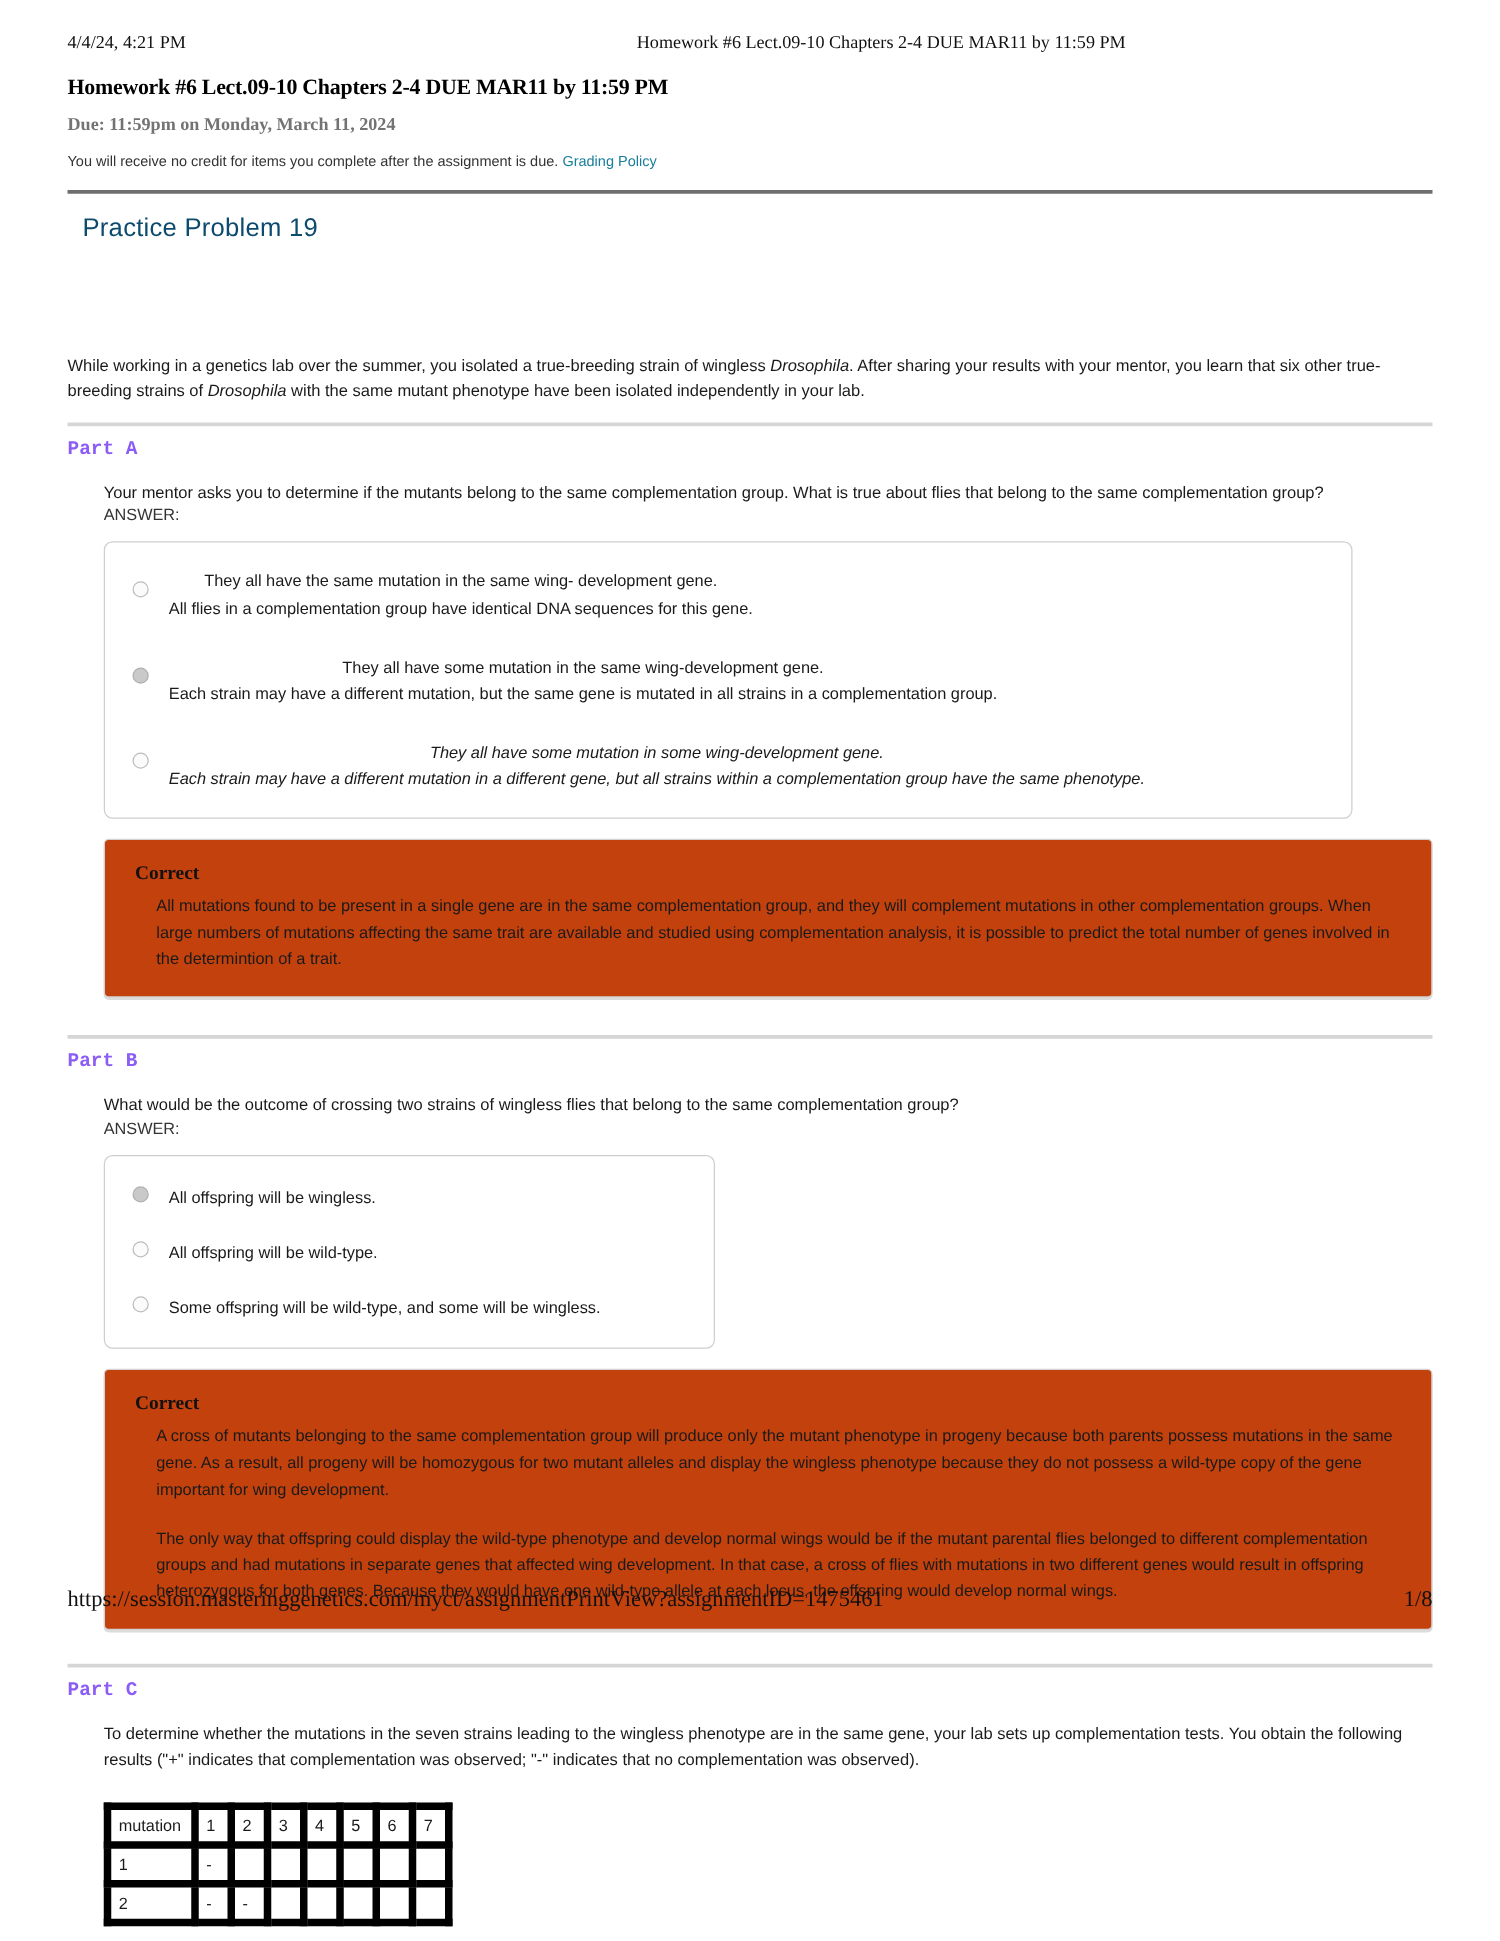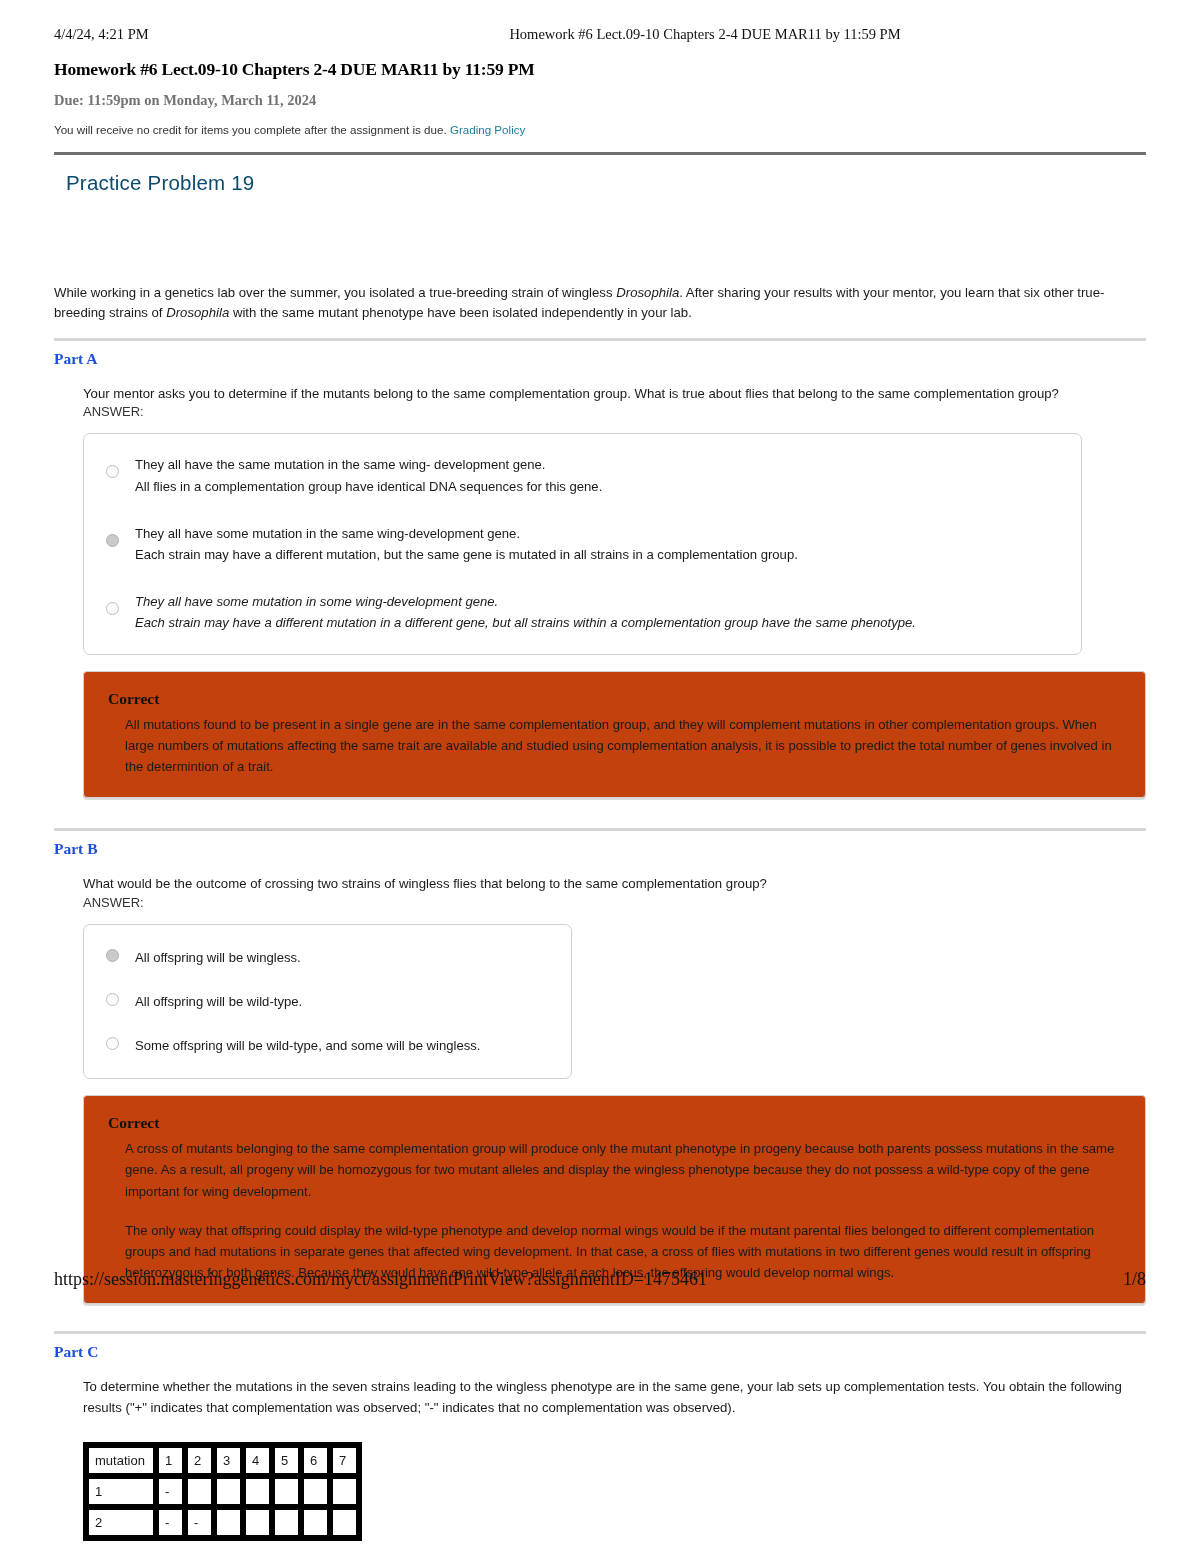--- a/index.html
+++ b/index.html
@@ -86,24 +86,24 @@
     font-size: 13.2px;
     line-height: 1.55;
     color: #1a1a1a;
     margin-top: 88px;
   }
   .intro i { font-style: italic; }
 
   
   .part-block { margin-top: 14px; }
   .part-label {
-    font-family: Liberation Serif, serif;
+    font-family: Liberation Mono, monospace;
     font-weight: bold;
     font-size: 15.5px;
-    color: #1d4ed8;
+    color: #8b5cf6;
     margin-top: 9px;
   }
   .part-body { padding-left: 29px; }
   .part-q {
     font-size: 13.2px;
     line-height: 1.55;
     color: #1a1a1a;
     margin-top: 16px;
   }
   .answer-label {
@@ -140,20 +140,21 @@
     position: relative;
   }
   .choices.wide .radio { margin-top: 11px; }
   .choices.narrow .radio { margin-top: 2px; }
   .radio.selected { background: #c9c9c9; border-color: #b0b0b0; }
 
   .choice-text {
     font-size: 13.1px;
     line-height: 1.62;
     color: #1a1a1a;
+    text-align: center;
   }
   .choice-text .l2 { display: block; }
 
   
   .feedback {
     border: 1px solid #d2d2d2;
     border-radius: 4px;
     background: #c2410c;
     box-shadow: 0 2px 0 0 #dcdcdc;
     margin-top: 16px;

